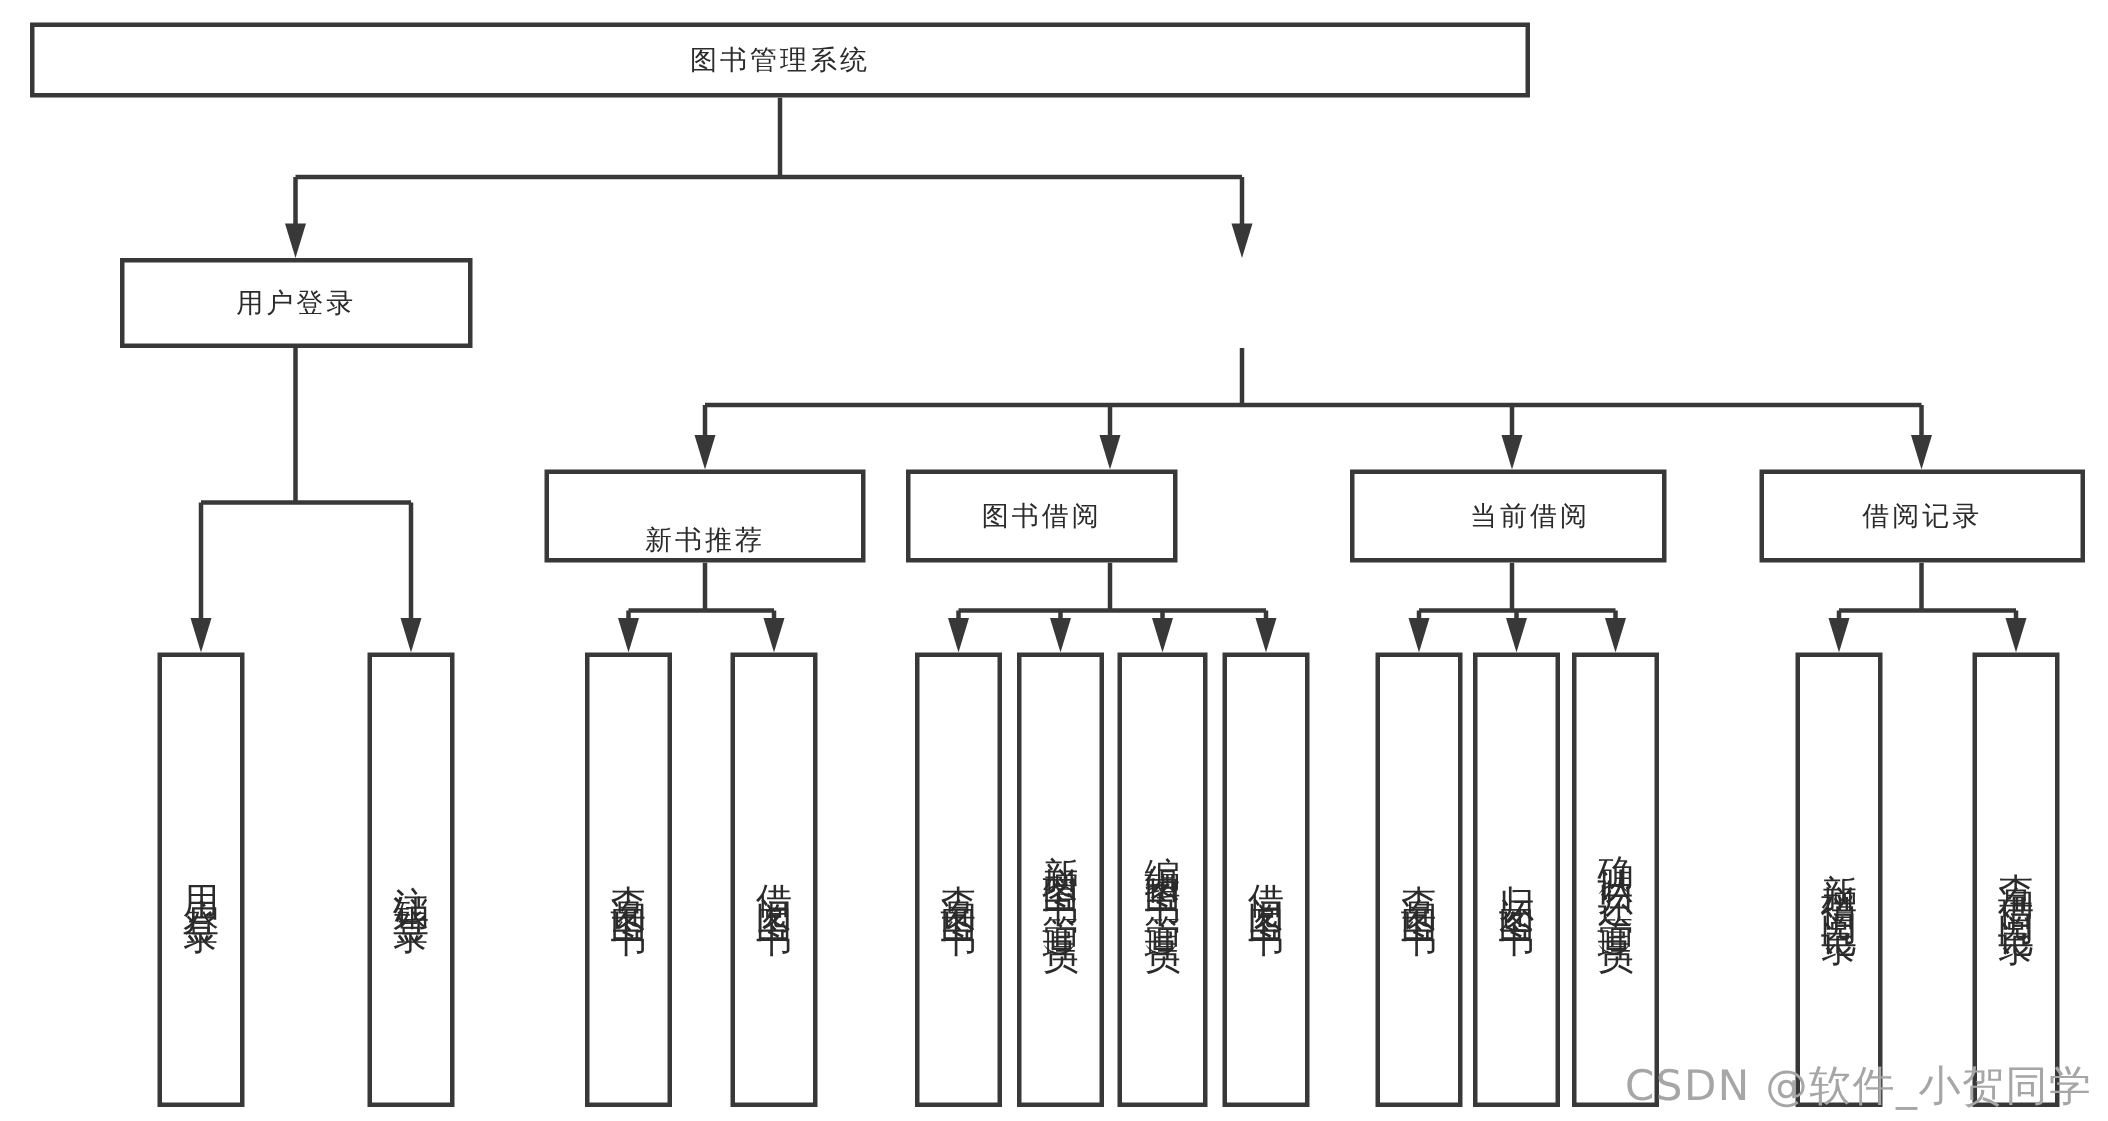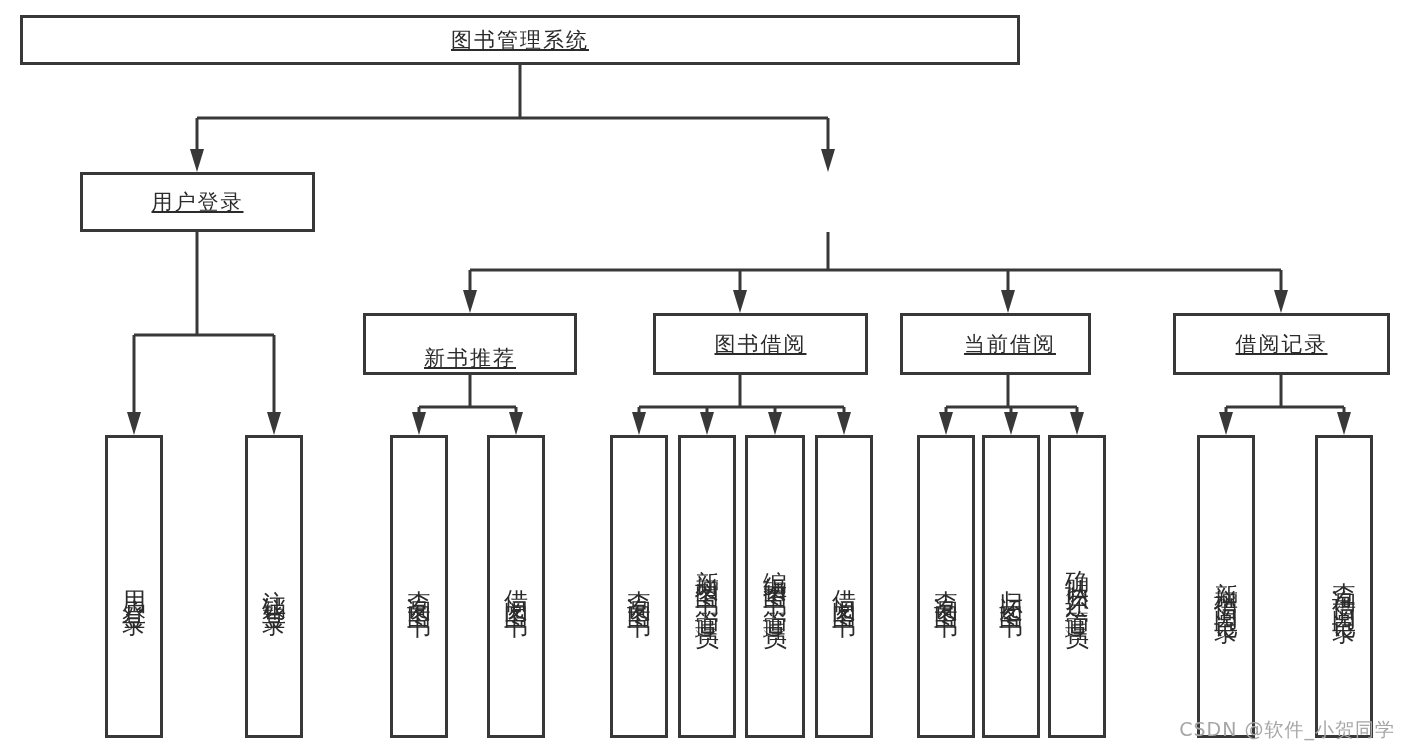--- a/index.html
+++ b/index.html
@@ -19,24 +19,23 @@
     position: absolute;
     box-sizing: border-box;
     border: 3px solid #383838;
     background: #ffffff;
     display: flex;
     align-items: center;
     justify-content: center;
     color: #2b2b2b;
   }
   .node.h .lbl {
-    font-size: 21px;
+    font-size: 18px;
     letter-spacing: 2px;
     white-space: nowrap;
-    text-decoration: underline;
   }
   .node.v .lbl {
     writing-mode: vertical-rl;
     text-orientation: mixed;
     font-size: 24px;
     letter-spacing: 8px;
     line-height: 1;
     white-space: nowrap;
   }
   #connectors {
@@ -50,21 +49,21 @@
     stroke: #383838;
     stroke-width: 3;
   }
   #connectors polygon {
     fill: #383838;
   }
   .watermark {
     position: absolute;
     right: 10px;
     bottom: 4px;
-    font-size: 19px;
+    font-size: 28px;
     color: #a6a6a6;
     letter-spacing: 1px;
     white-space: nowrap;
     z-index: 5;
   }
 </style>
 </head>
 <body>
 
 <div id="canvas">
@@ -135,24 +134,24 @@
     <span class="lbl">图书管理系统</span>
   </div>
 
   <div class="node h" style="left:80px; top:172px; width:235px; height:60px;">
     <span class="lbl">用户登录</span>
   </div>
 
   <div class="node h" style="left:363px; top:313px; width:214px; height:62px;align-items:flex-end;">
     <span class="lbl">新书推荐</span>
   </div>
-  <div class="node h" style="left:653px; top:313px; width:215px; height:62px;">
+  <div class="node h" style="left:604px; top:313px; width:181px; height:62px;">
     <span class="lbl">图书借阅</span>
   </div>
-  <div class="node h" style="left:900px; top:313px; width:191px; height:62px;padding-left:29px;">
+  <div class="node h" style="left:900px; top:313px; width:211px; height:62px;padding-left:29px;">
     <span class="lbl">当前借阅</span>
   </div>
   <div class="node h" style="left:1173px; top:313px; width:217px; height:62px;">
     <span class="lbl">借阅记录</span>
   </div>
 
   <div class="node v" style="left:105px; top:435px; width:58px; height:303px;">
     <span class="lbl">用户登录</span>
   </div>
   <div class="node v" style="left:245px; top:435px; width:58px; height:303px;">

